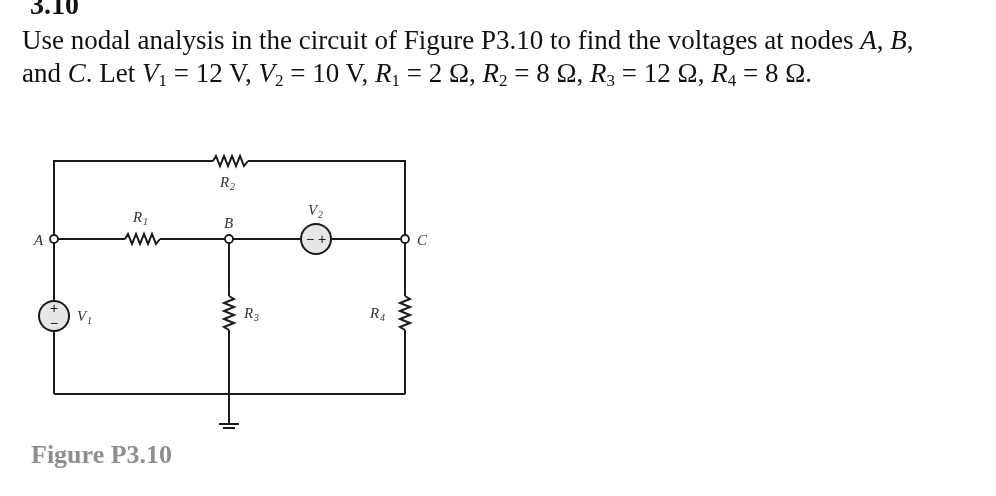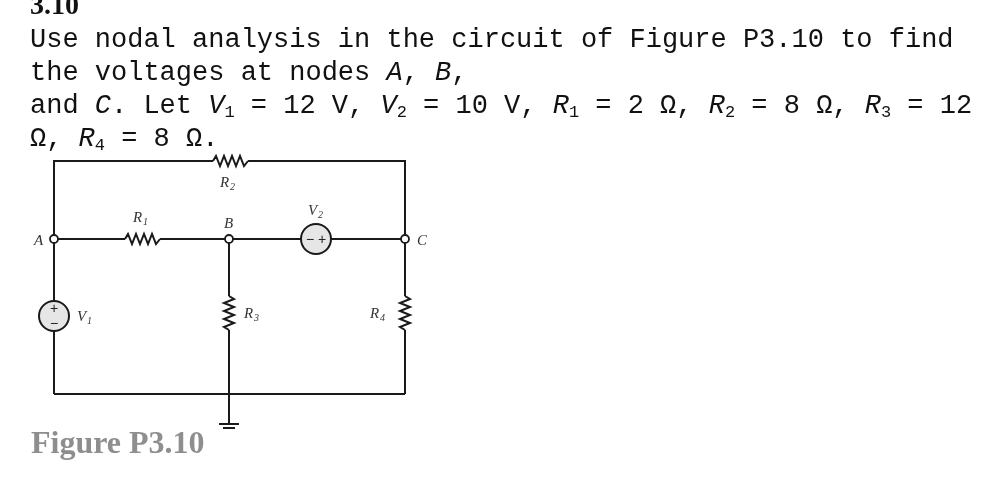--- a/index.html
+++ b/index.html
@@ -1,23 +1,23 @@
 <!DOCTYPE html>
 <html><head>
   <meta charset="utf-8">
   <style>
     html, body { margin: 0; padding: 0; background: #ffffff; }
     body { width: 996px; height: 496px; position: relative; overflow: hidden;
            font-family: "Liberation Serif", "DejaVu Serif", serif; color: #111; }
     .problem-number { position: absolute; left: 30px; top: -10px; font-size: 28px; font-weight: bold; line-height: 30px; }
-    .problem-text { position: absolute; left: 30px; top: 24px; font-size: 27px; line-height: 33px; width: 960px; font-family: Liberation Mono, monospace; }
+    .problem-text { position: absolute; left: 22px; top: 24px; font-size: 27px; line-height: 33px; width: 960px; }
     .problem-text i { font-style: italic; }
     .problem-text sub { font-size: 17px; vertical-align: -4px; line-height: 0; }
     .circuit { position: absolute; left: 0; top: 0; }
-    .fig-caption { position: absolute; left: 31px; top: 424px; font-size: 32px; font-weight: bold; color: #8e8e8e; }
+    .fig-caption { position: absolute; left: 31px; top: 440px; font-size: 26px; font-weight: bold; color: #8e8e8e; }
     .lbl { font-family: "Liberation Serif", "DejaVu Serif", serif; font-style: italic; fill: #333; }
   </style>
 </head>
 <body>
 
 <div class="problem-number">3.10</div>
 
 <div class="problem-text"><span>Use nodal analysis in the circuit of Figure P3.10 to find the voltages at nodes </span><i>A</i><span>, </span><i>B</i><span>,</span><br><span>and </span><i>C</i><span>. Let </span><i>V</i><sub>1</sub><span> = 12 V, </span><i>V</i><sub>2</sub><span> = 10 V, </span><i>R</i><sub>1</sub><span> = 2 Ω, </span><i>R</i><sub>2</sub><span> = 8 Ω, </span><i>R</i><sub>3</sub><span> = 12 Ω, </span><i>R</i><sub>4</sub><span> = 8 Ω.</span></div>
 
 <svg class="circuit" width="996" height="496" viewBox="0 0 996 496">

